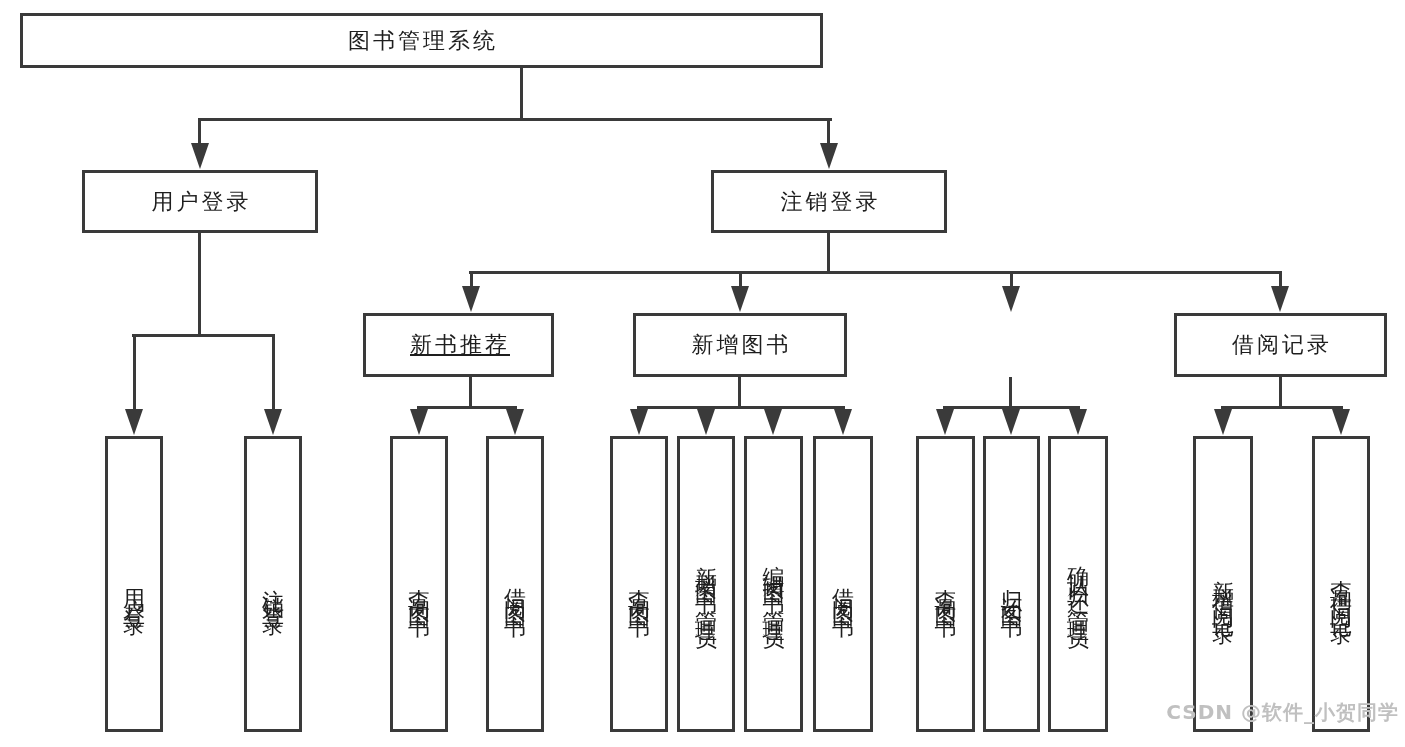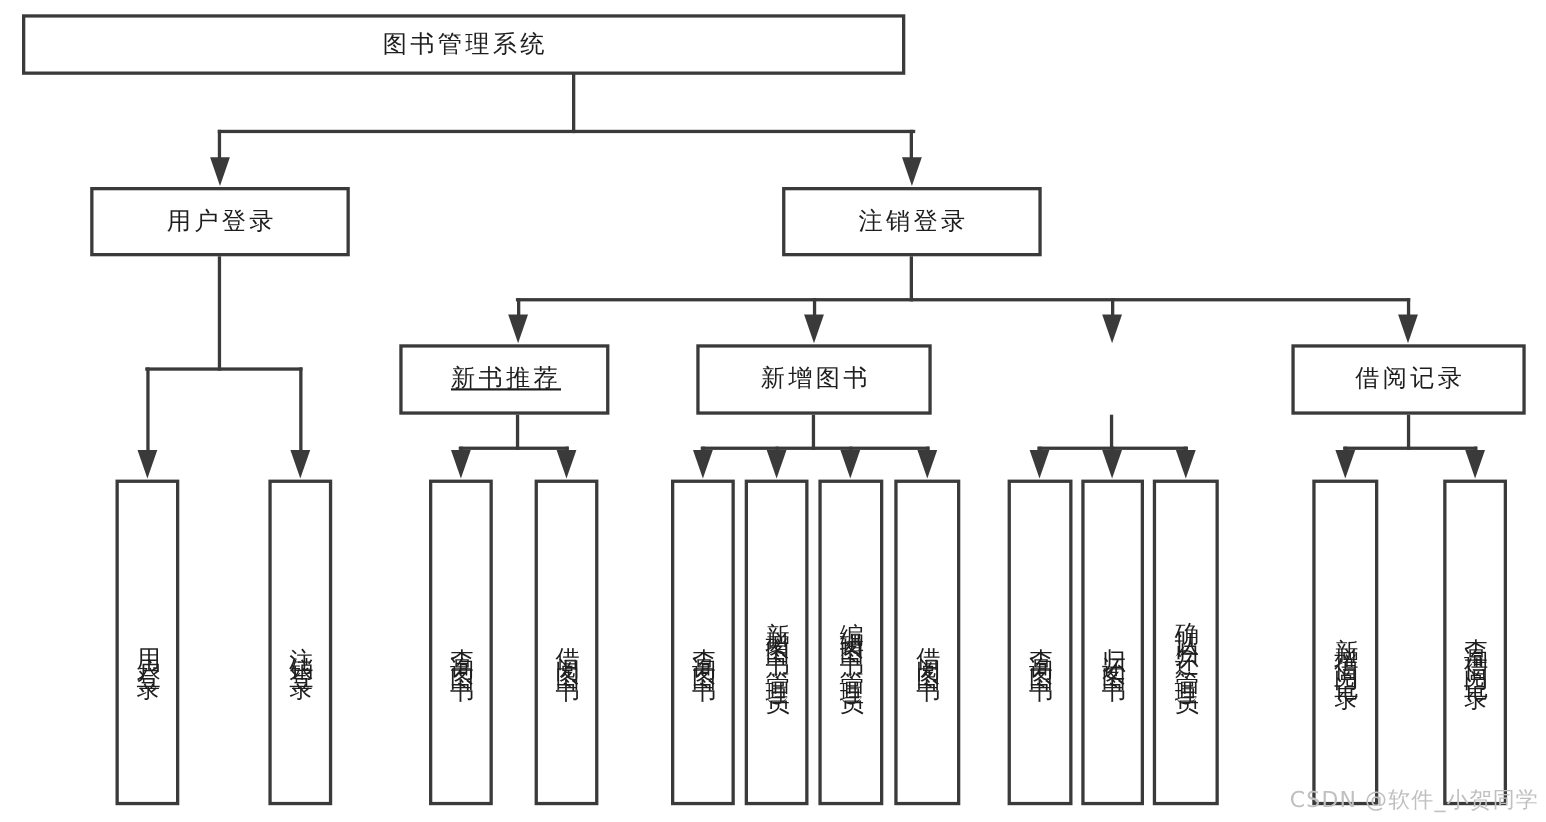--- a/index.html
+++ b/index.html
@@ -44,25 +44,26 @@
     position: absolute;
     width: 0;
     height: 0;
     border-left: 9px solid transparent;
     border-right: 9px solid transparent;
     border-top: 26px solid var(--line, #3a3a3a);
   }
   .watermark {
     position: absolute;
     right: 6px;
-    bottom: 6px;
+    bottom: 21px;
     font-size: 20px;
     letter-spacing: 1px;
     color: var(--wm, #c0c0c0);
     white-space: nowrap;
+    font-weight: bold;
   }
 </style>
 </head>
 <body>
 
 <div id="stage" style="--bg: #ffffff; --fill: #ffffff; --line: #3a3a3a; --text: #1e1e1e; --wm: #c0c0c0;">
 
   <div class="box hbox" style="left:20px; top:13px; width:803px; height:55px;">图书管理系统</div>
 
   <div>

